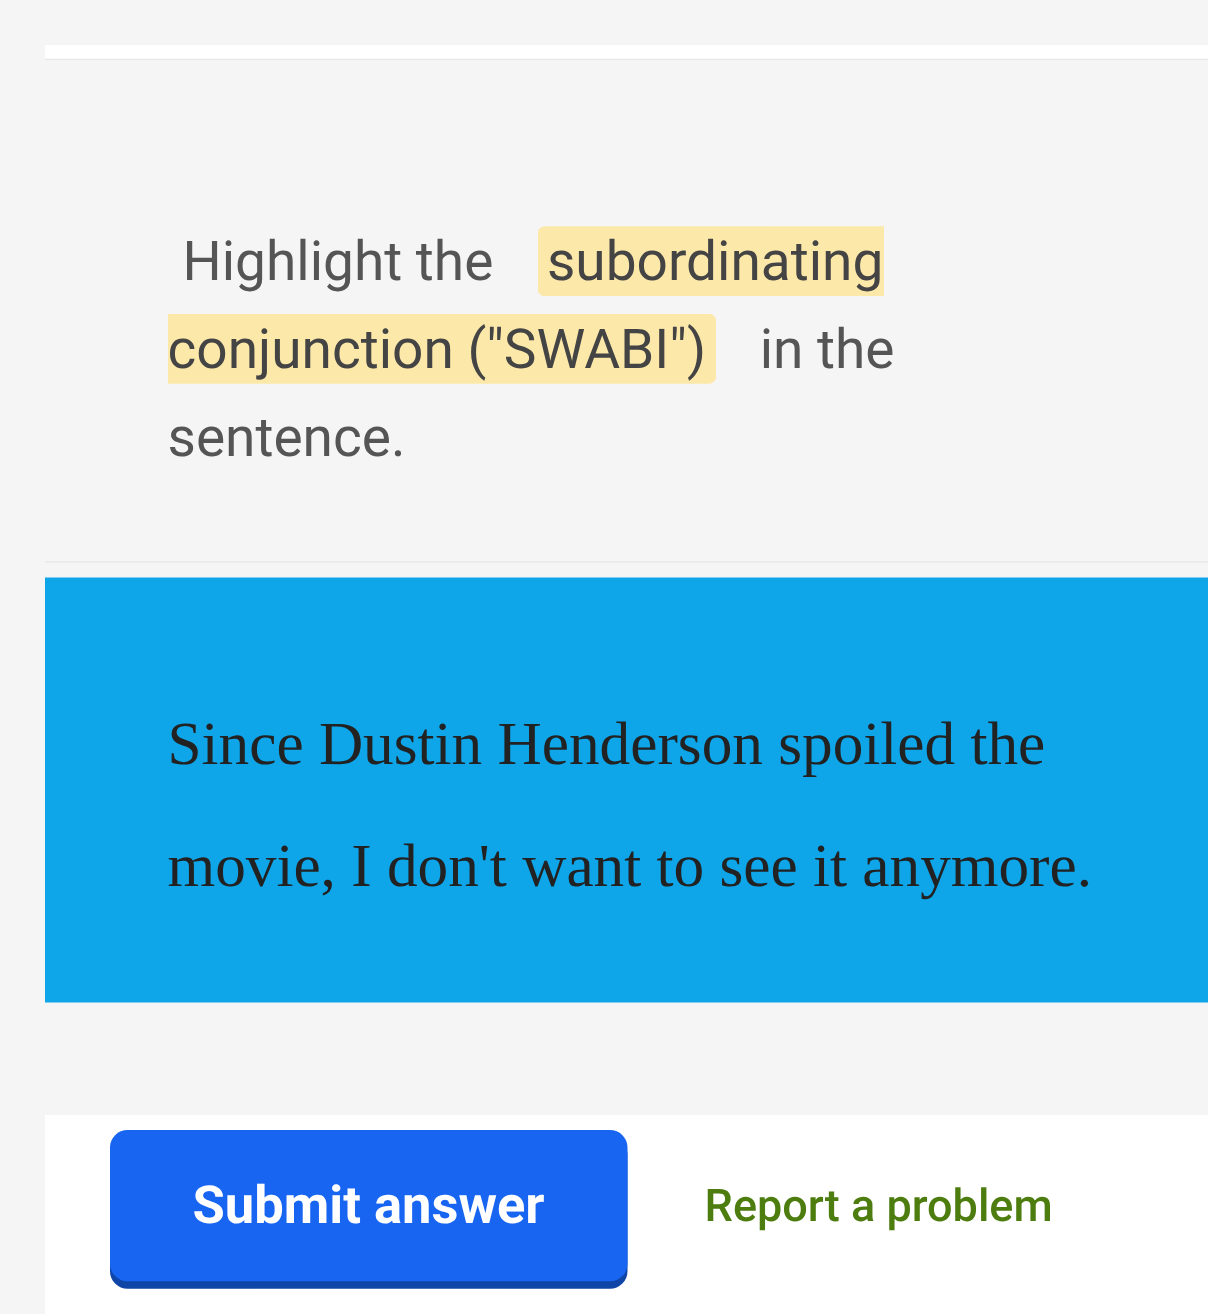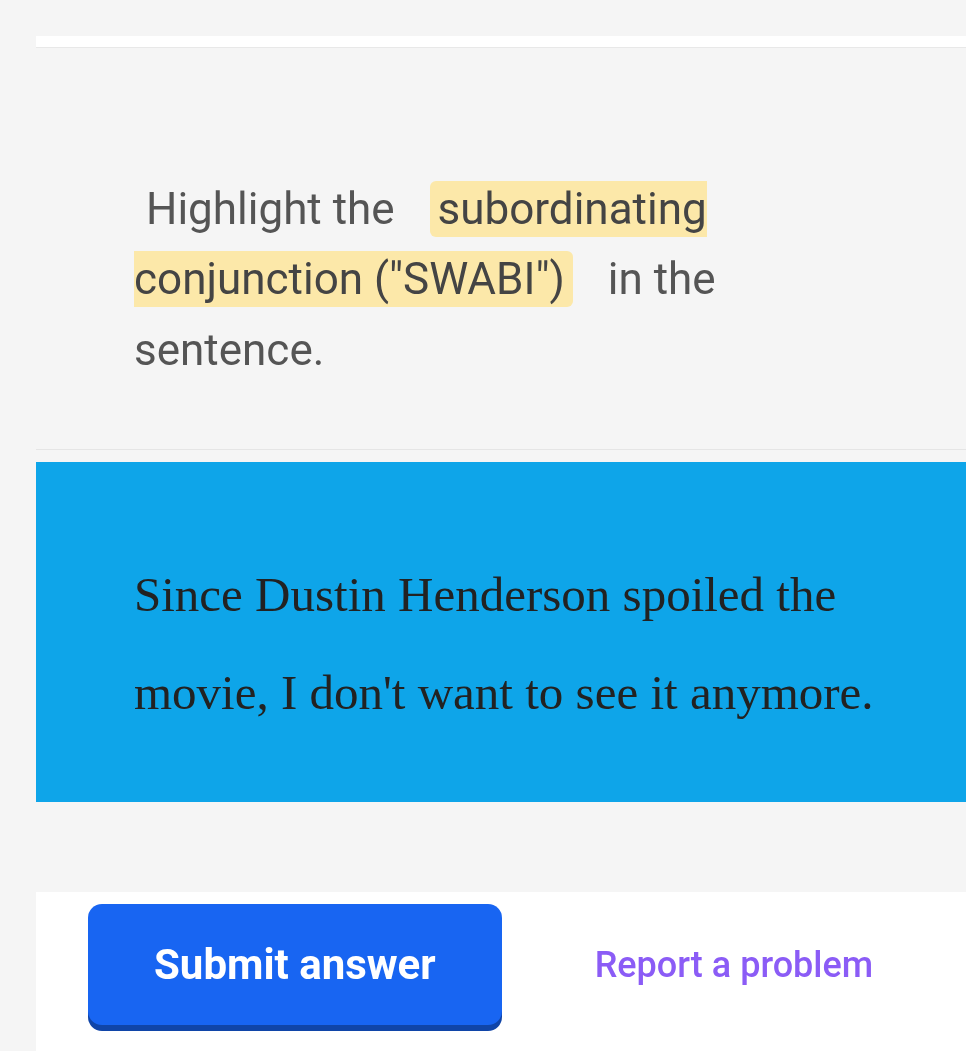--- a/index.html
+++ b/index.html
@@ -46,38 +46,38 @@
     .sentence {
       font-family: Georgia, 'Times New Roman', Times, serif;
       font-size: 49px;
       line-height: 2.0;
       color: #222222;
       font-weight: 400;
     }
     .actions {
       display: flex;
       align-items: center;
-      gap: 69px;
+      gap: 38px;
       margin-top: 90px;
       padding-left: 0;
     }
     .submit-btn {
       background: #1865f2;
       color: #ffffff;
       font-size: 42px;
       font-weight: 700;
       border: none;
       border-radius: 14px;
       padding: 36px 66px;
       cursor: pointer;
       box-shadow: 0 6px 0 0 #1045a8;
       font-family: inherit;
     }
     .report-link {
-      color: #8b5cf6;
+      color: #4d7c0f;
       font-size: 36px;
       font-weight: 500;
       text-decoration: none;
       cursor: pointer;
     }
     .bottom-section {
       background: #f5f5f5;
       height: 100px;
       border-top: 1px solid #e8e8e8;
     }

